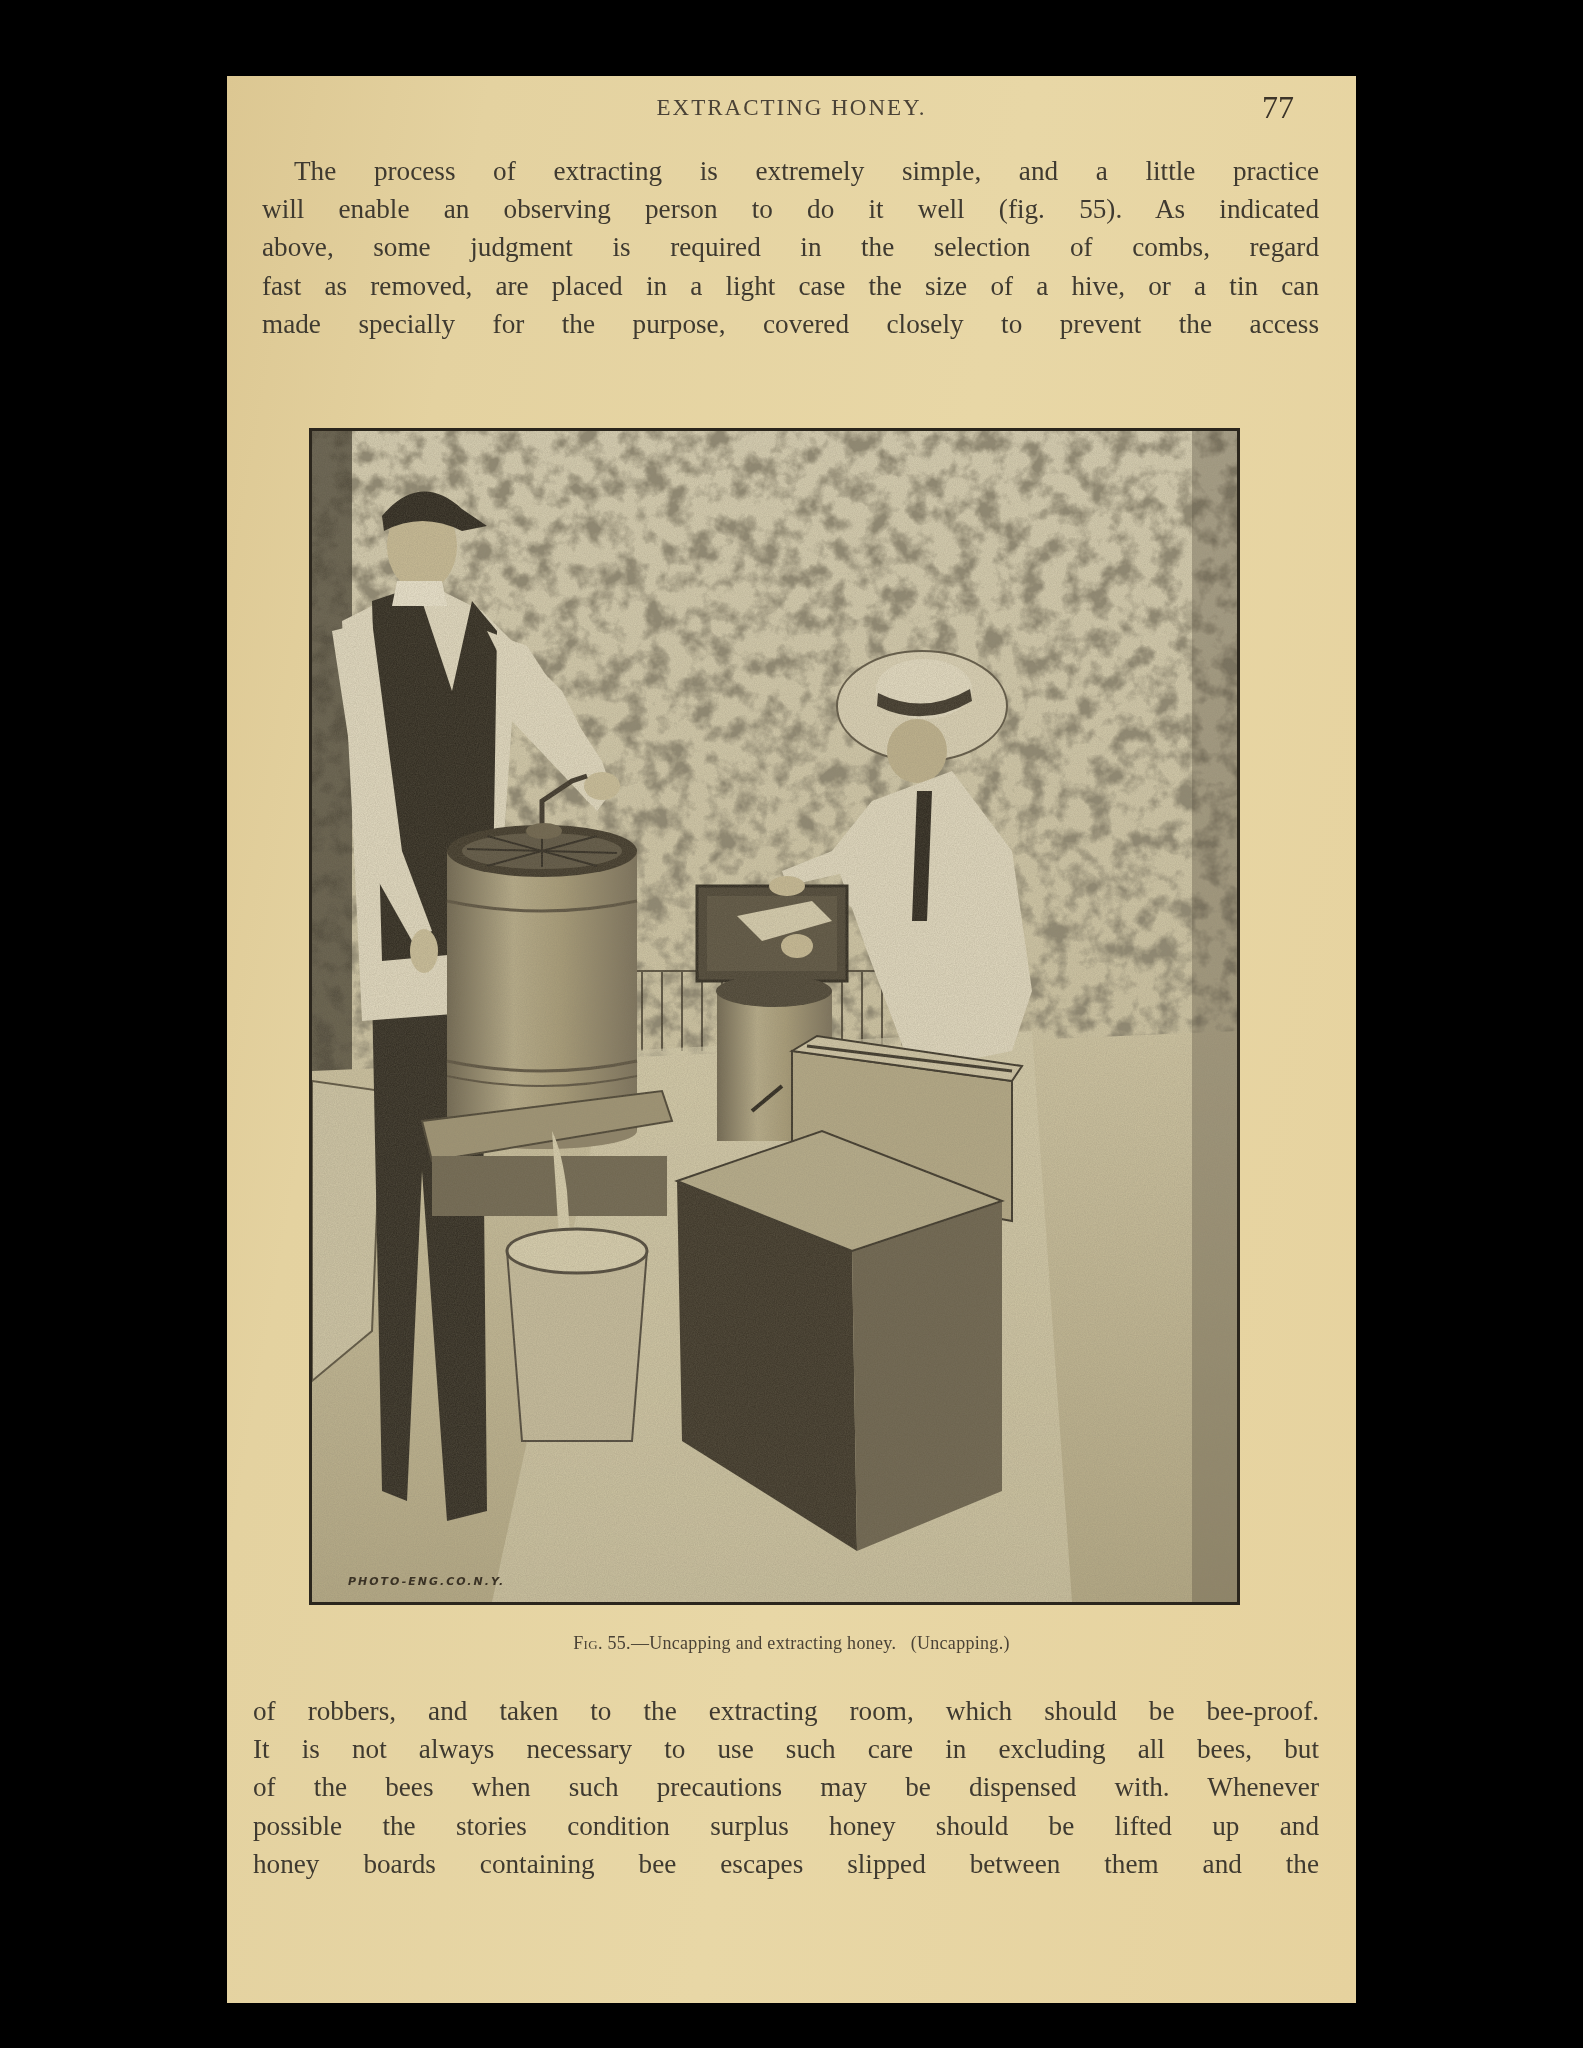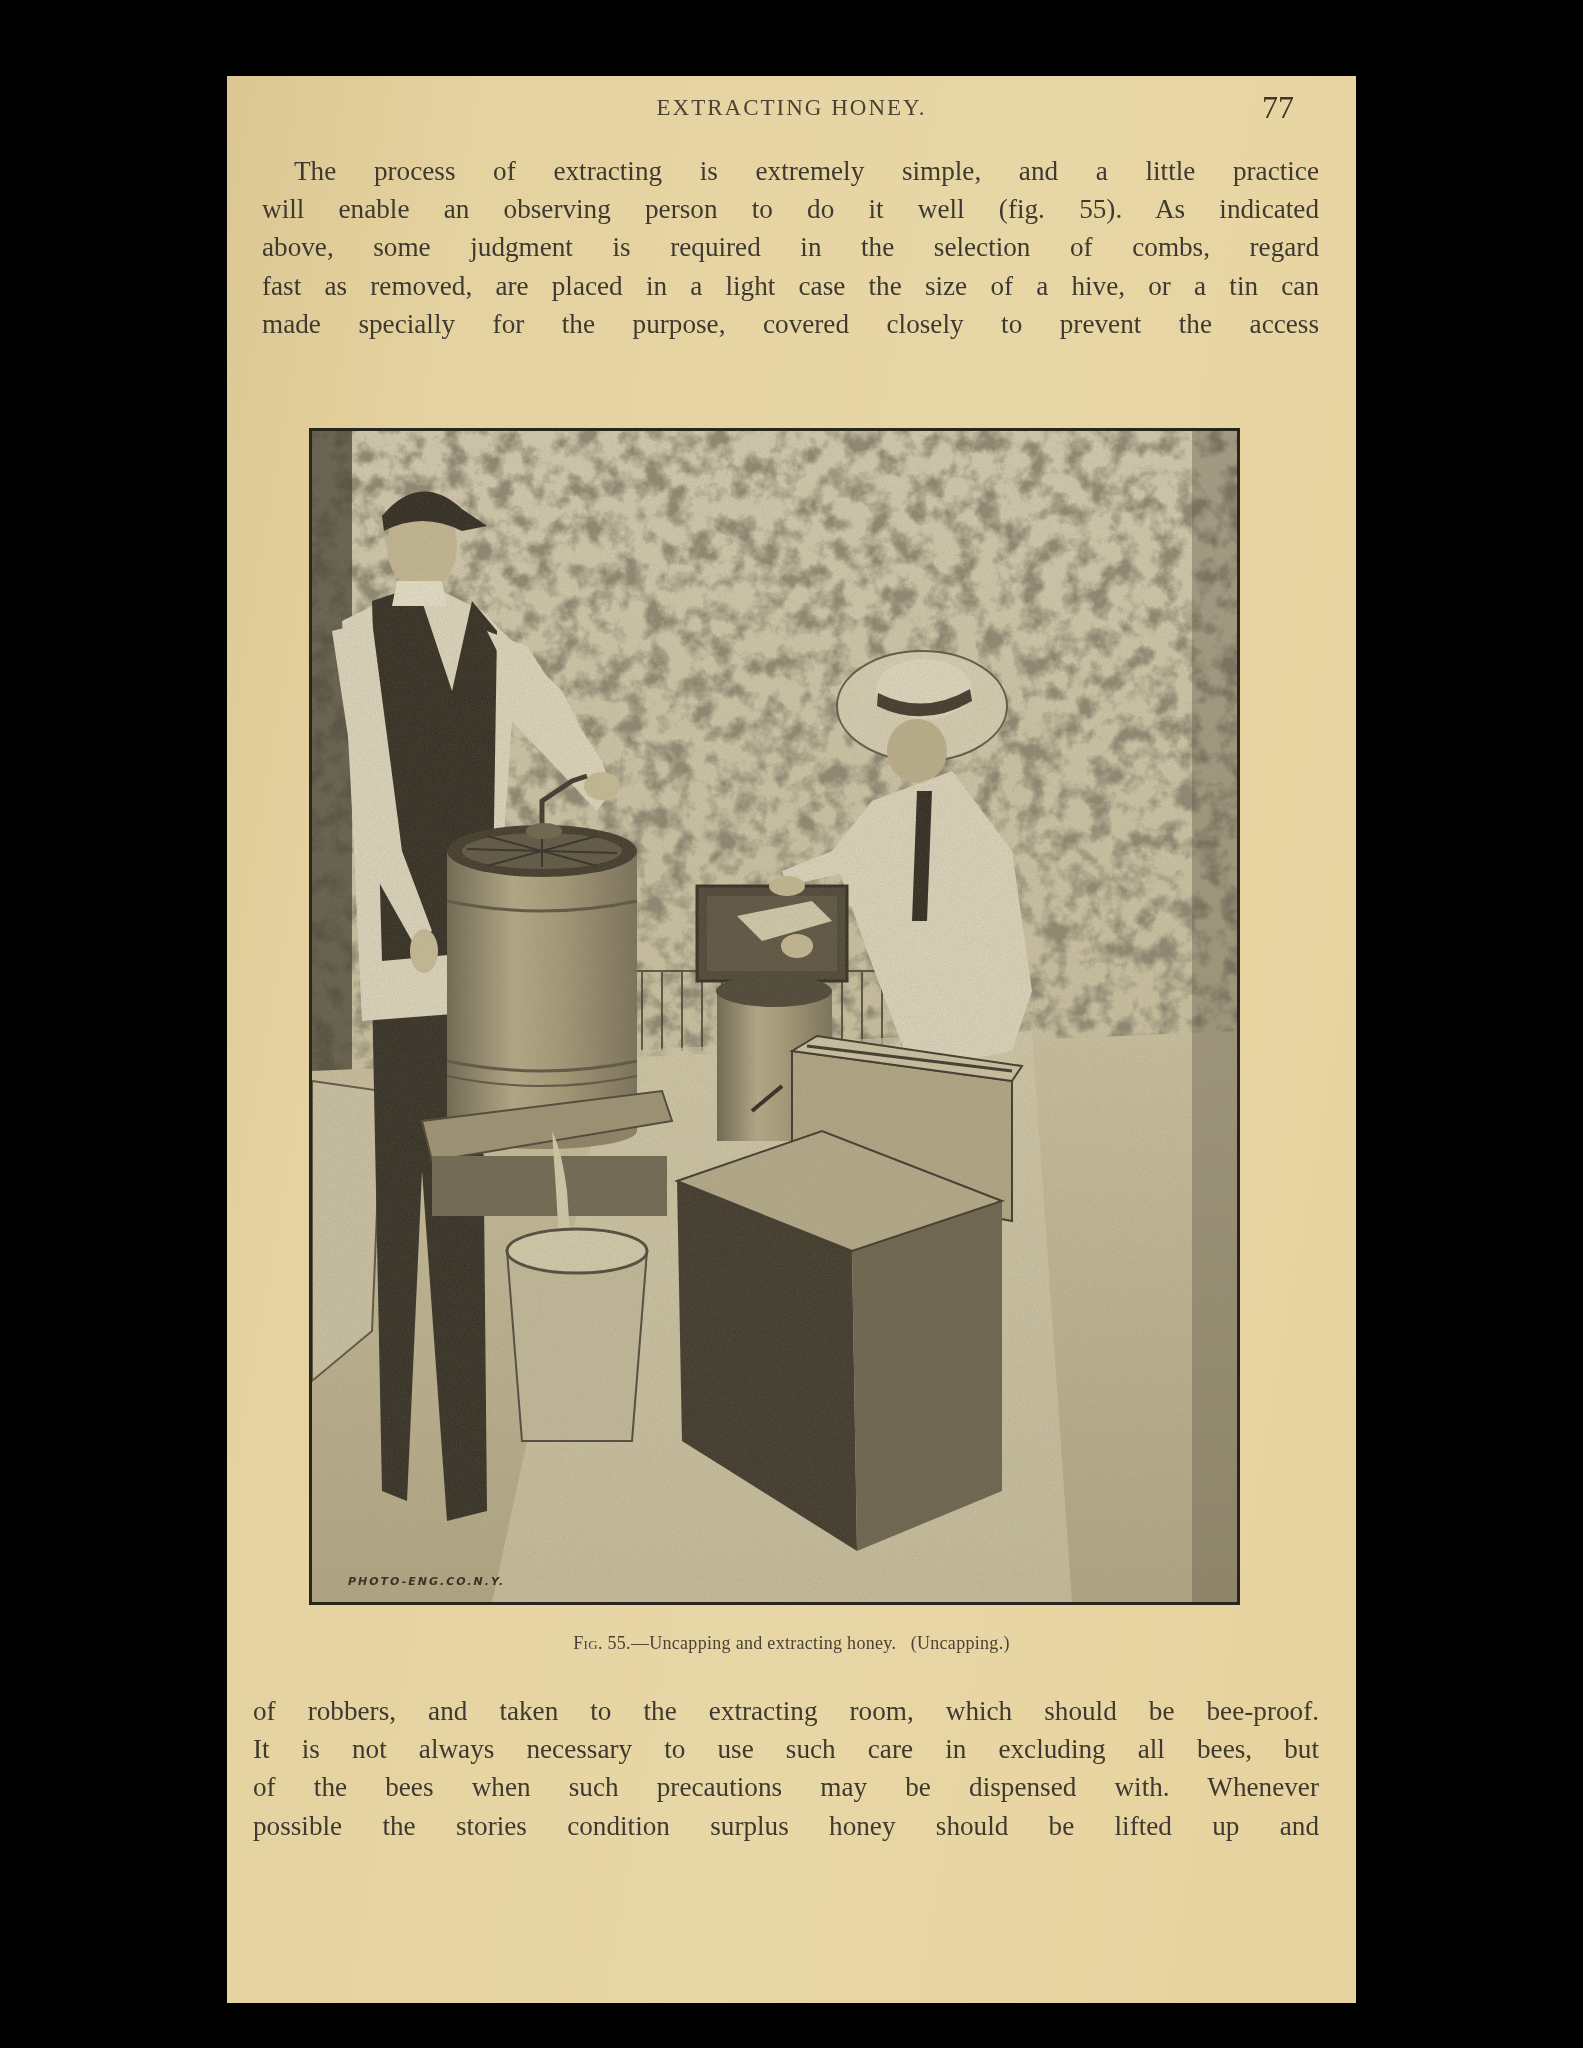--- a/index.html
+++ b/index.html
@@ -256,15 +256,16 @@
 
   <div class="caption">
     <span class="fig-num">Fig. 55.</span><span>—Uncapping and extracting honey.</span>&nbsp;&nbsp;&nbsp;<span>(Uncapping.)</span>
   </div>
 
   <p class="para para-bottom">
     <span class="line">of robbers, and taken to the extracting room, which should be bee-proof.</span>
     <span class="line">It is not always necessary to use such care in excluding all bees, but</span>
     <span class="line">of the bees when such precautions may be dispensed with.  Whenever</span>
     <span class="line">possible the stories condition surplus honey should be lifted up and</span>
+    <span class="line">honey boards containing bee escapes slipped between them and the</span>
   </p>
 
 </div>
 
 </body></html>

